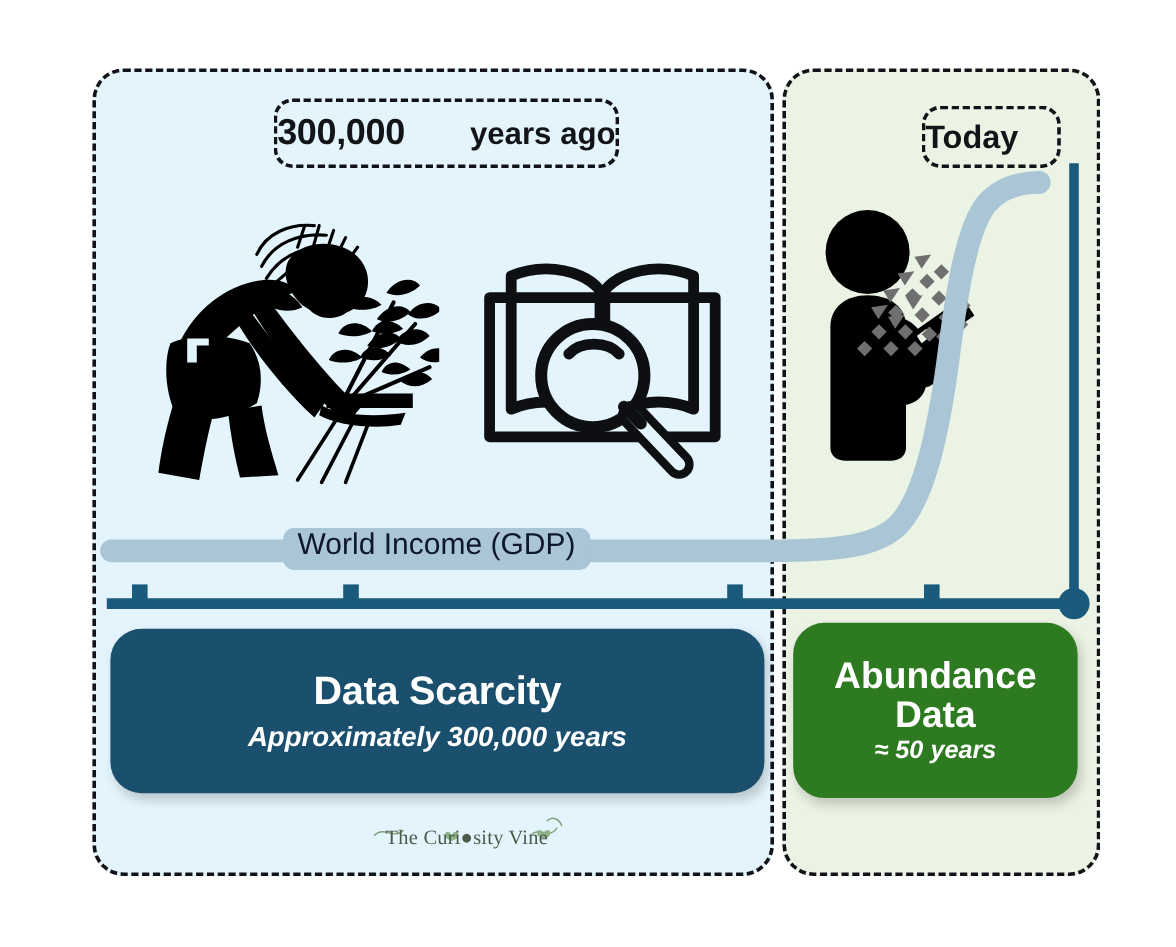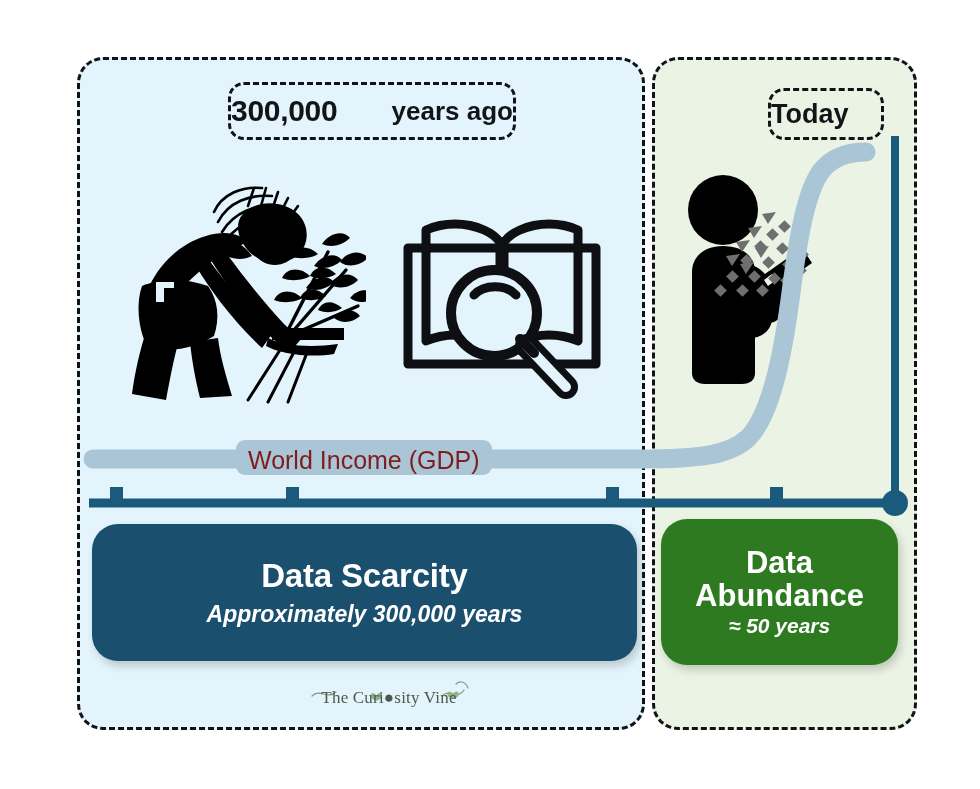--- a/index.html
+++ b/index.html
@@ -88,25 +88,25 @@
     pointer-events: none;
   }
 
   
   #gdp-label {
     position: absolute;
     left: 236px; top: 440px;
     height: 35px;
     padding: 0 12px;
     display: flex;
-    align-items: flex-end;
+    align-items: flex-start;
     background: #a9c5d6;
     border-radius: 9px;
     font-size: 25px;
-    color: #7f1d1d;
+    color: #0f172a;
     white-space: nowrap;
   }
 
   
   .outcome {
     position: absolute;
     border-radius: 26px;
     box-sizing: border-box;
     display: flex;
     flex-direction: column;
@@ -336,22 +336,22 @@
     <span>World Income (GDP)</span>
   </div>
 
   <div class="outcome" id="outcome-scarcity">
     <div class="title">Data Scarcity</div>
     <div class="sub">Approximately 300,000 years</div>
   </div>
 
   <div class="outcome" id="outcome-abundance">
     <div class="title">
+      <div>Abundance</div>
       <div>Data</div>
-      <div>Abundance</div>
     </div>
     <div class="sub">≈ 50 years</div>
   </div>
 
   <div id="watermark">
     <svg viewBox="0 0 166 32" width="166" height="32">
       <g fill="none" stroke="#7fa07c" stroke-width="1.2" stroke-linecap="round">
         <path d="M6 20 C14 12 22 24 30 16"></path>
         <path d="M136 20 C144 12 152 24 158 14"></path>
         <path d="M150 8 C154 4 160 6 162 12"></path>

